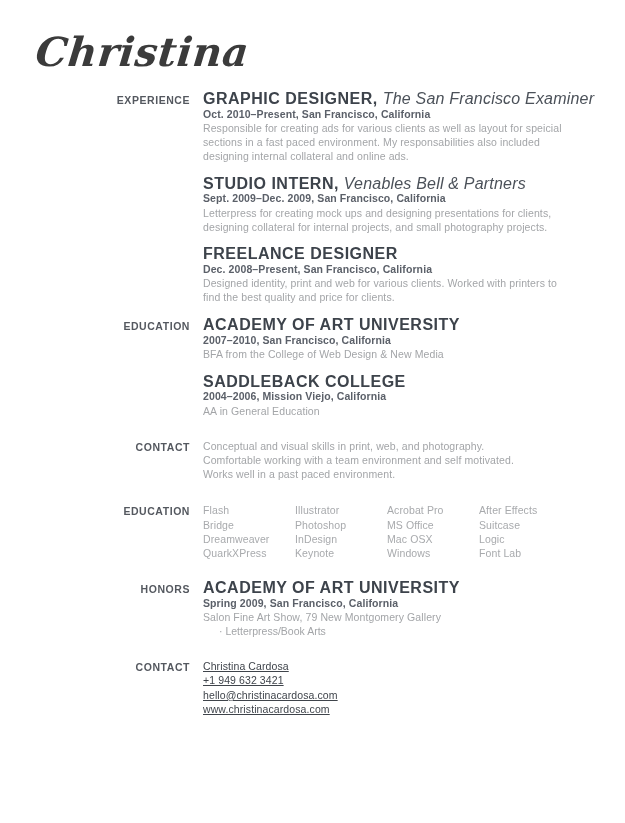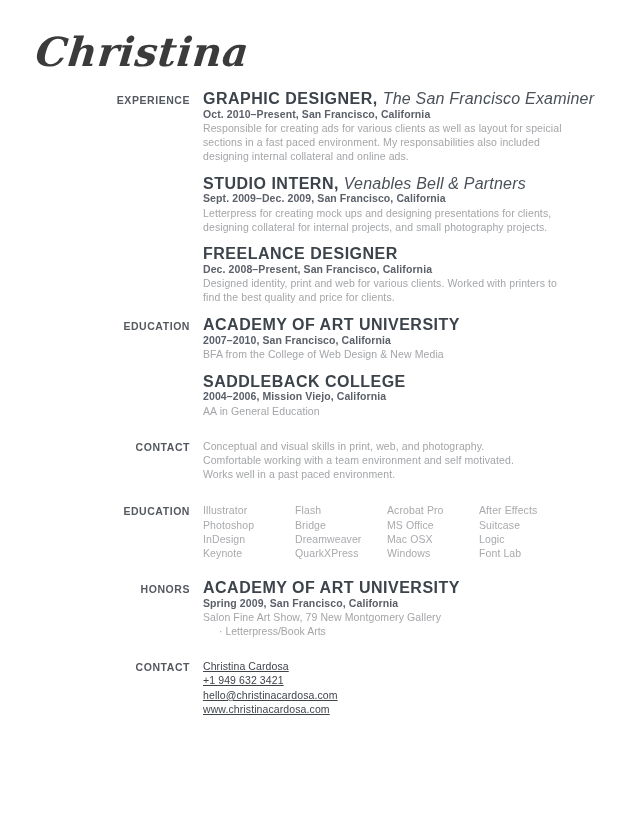--- a/index.html
+++ b/index.html
@@ -225,34 +225,34 @@
         <div class="skills-text">Works well in a past paced environment.</div>
       </div>
     </div>
 
     <div class="section sec-software">
       <div class="section-label">EDUCATION</div>
       <div class="section-body">
         <div class="software-grid">
 
           <div class="software-col">
+            <div class="software-item">Flash</div>
+            <div class="software-item">Bridge</div>
+            <div class="software-item">Dreamweaver</div>
+            <div class="software-item">QuarkXPress</div>
+          </div>
+
+          <div class="software-col">
             <div class="software-item">Illustrator</div>
             <div class="software-item">Photoshop</div>
             <div class="software-item">InDesign</div>
             <div class="software-item">Keynote</div>
           </div>
 
           <div class="software-col">
-            <div class="software-item">Flash</div>
-            <div class="software-item">Bridge</div>
-            <div class="software-item">Dreamweaver</div>
-            <div class="software-item">QuarkXPress</div>
-          </div>
-
-          <div class="software-col">
             <div class="software-item">Acrobat Pro</div>
             <div class="software-item">MS Office</div>
             <div class="software-item">Mac OSX</div>
             <div class="software-item">Windows</div>
           </div>
 
           <div class="software-col">
             <div class="software-item">After Effects</div>
             <div class="software-item">Suitcase</div>
             <div class="software-item">Logic</div>

